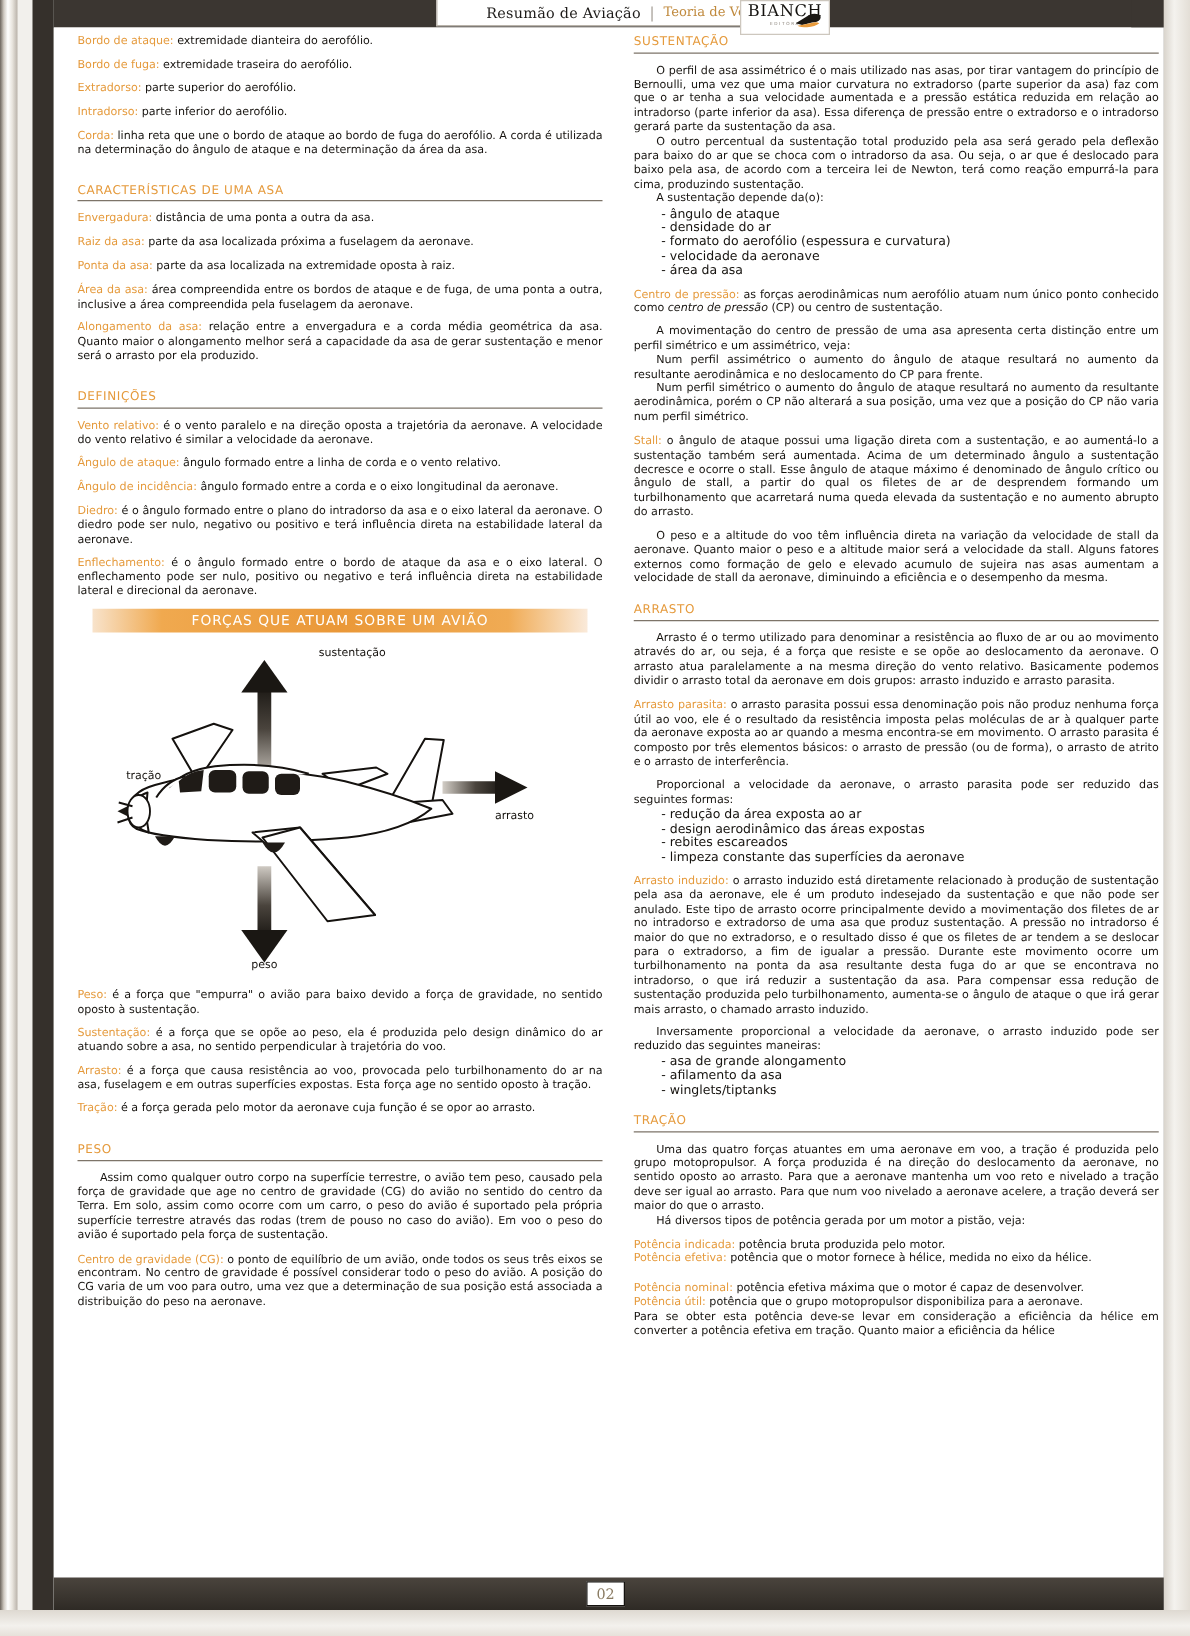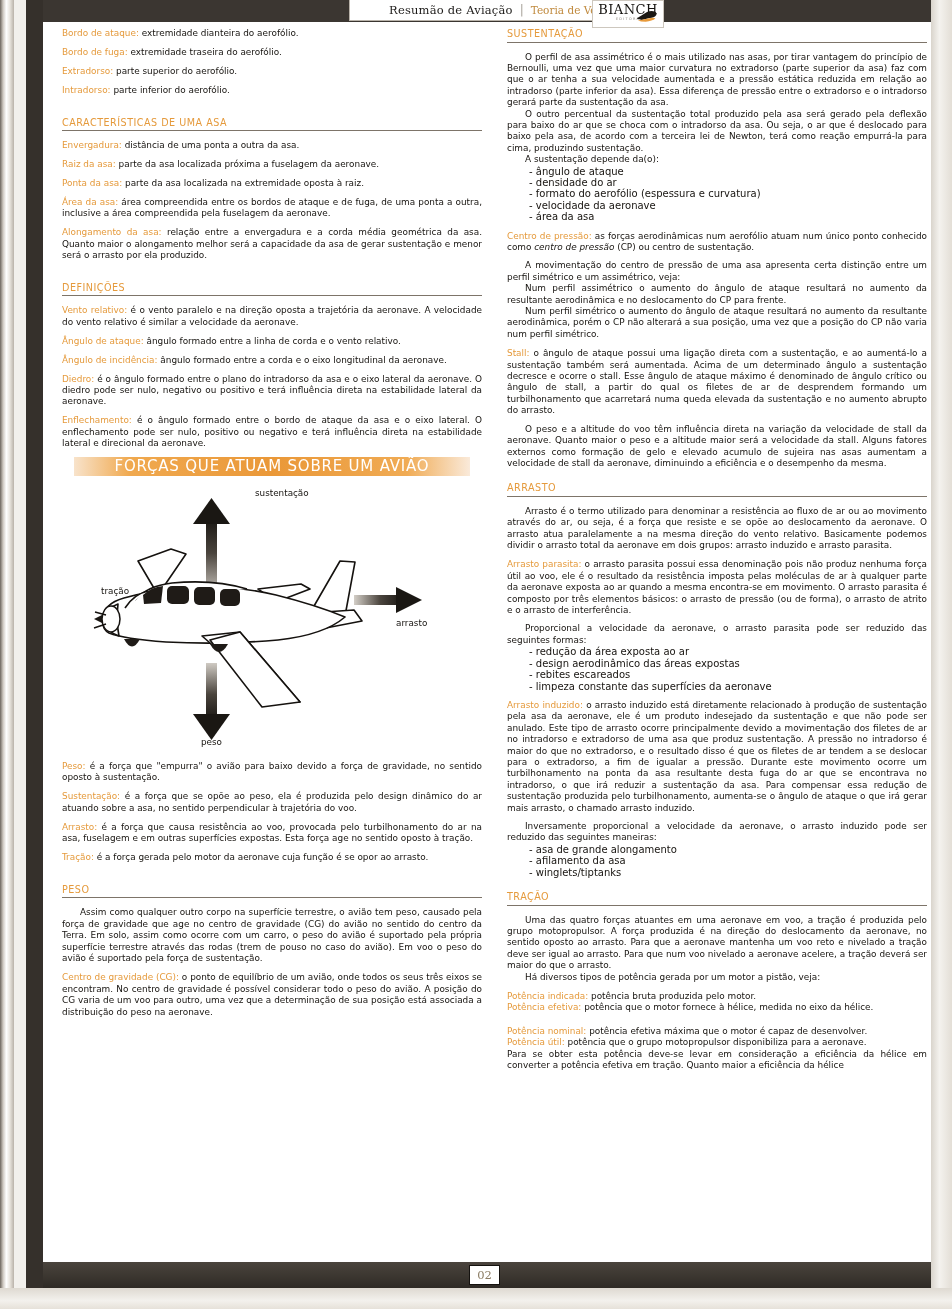--- a/index.html
+++ b/index.html
@@ -68,21 +68,21 @@
 
   ul.dashlist { list-style:none; margin:0; padding:0 0 0 22px; }
   ul.dashlist li { font-size:10px; line-height:11.4px; color:#16130f; }
   ul.dashlist li:before { content:"- "; }
 
   
   .figure-wrap { margin-top:6px; }
   .fig-banner { width:396px; margin:0 auto; height:19px;
       background:linear-gradient(90deg,#f8e3cb 0%,#f0a94f 14%,#ea9838 50%,#f0ab54 84%,#faeada 100%);
       display:flex; align-items:center; justify-content:center; }
-  .fig-banner span { font-size:15px; color:#ffffff; letter-spacing:.8px; }
+  .fig-banner span { font-size:11px; color:#ffffff; letter-spacing:.8px; }
   .fig-canvas { position:relative; width:420px; height:268px; margin-top:12px; }
   .fig-label { position:absolute; font-size:8.8px; color:#16130f; }
 
   
   .page-num { position:absolute; left:469px; top:1265px; width:31px; height:20px;
       background:#ffffff; border:1.4px solid #15120f;
       display:flex; align-items:center; justify-content:center; }
   .page-num span { font-family:"DejaVu Serif", serif; font-size:11.5px; color:#8a7b62; }
 </style>
 </head>
@@ -120,20 +120,23 @@
       <span class="term">Bordo de ataque:</span><span> extremidade dianteira do aerofólio.</span>
     </p>
     <p class="term-p">
       <span class="term">Bordo de fuga:</span><span> extremidade traseira do aerofólio.</span>
     </p>
     <p class="term-p">
       <span class="term">Extradorso:</span><span> parte superior do aerofólio.</span>
     </p>
     <p class="term-p">
       <span class="term">Intradorso:</span><span> parte inferior do aerofólio.</span>
+    </p>
+    <p class="term-p">
+      <span class="term">Corda:</span><span> linha reta que une o bordo de ataque ao bordo de fuga do aerofólio. A corda é utilizada na determinação do ângulo de ataque e na determinação da área da asa.</span>
     </p>
 
     <div class="gap-lg"></div>
     <span class="section-head">CARACTERÍSTICAS DE UMA ASA</span>
 
     <p class="term-p">
       <span class="term">Envergadura:</span><span> distância de uma ponta a outra da asa.</span>
     </p>
     <p class="term-p">
       <span class="term">Raiz da asa:</span><span> parte da asa localizada próxima a fuselagem da aeronave.</span>

